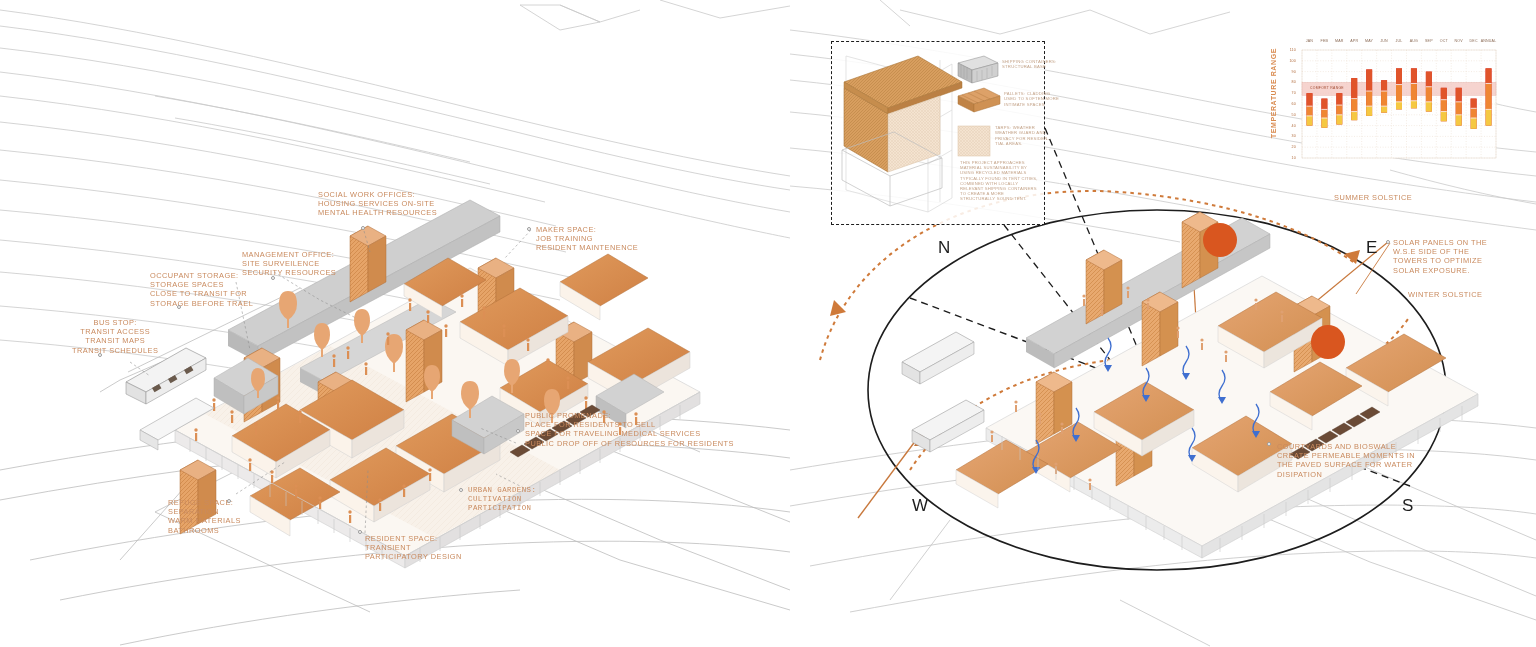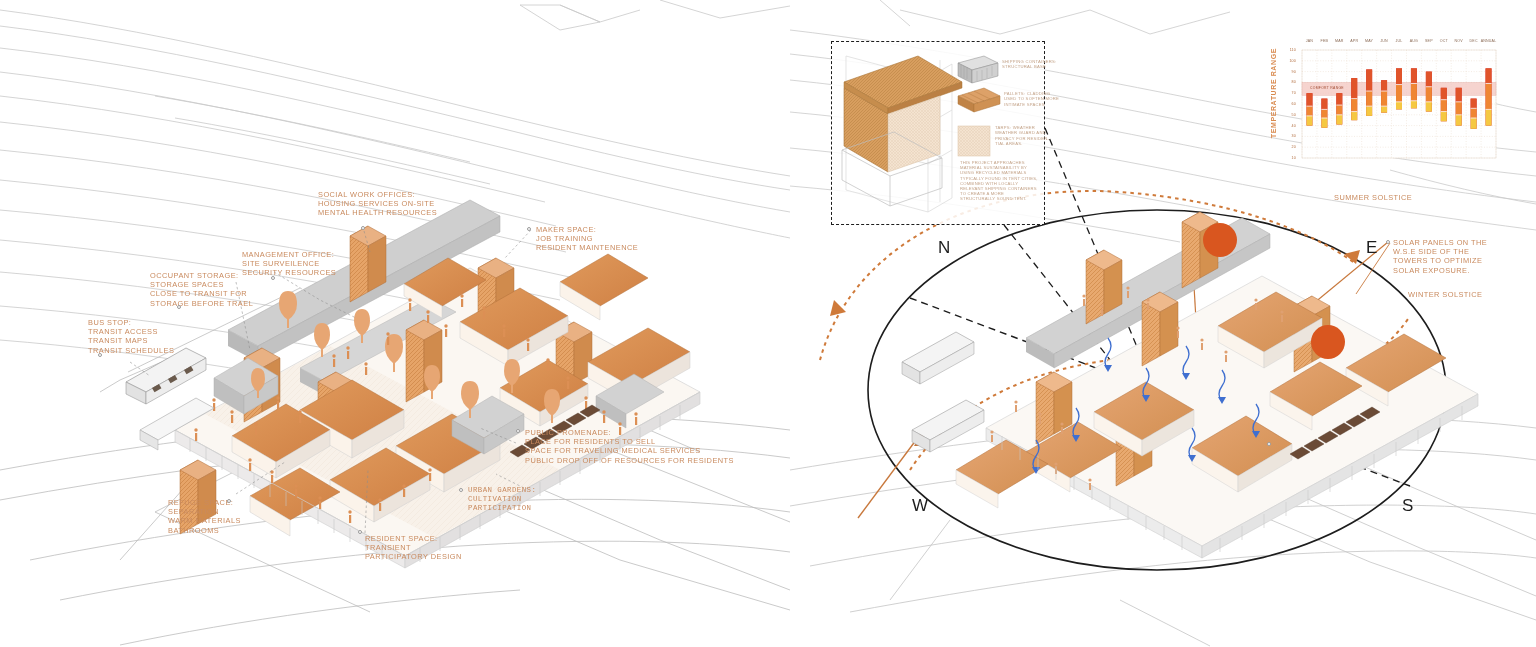--- a/index.html
+++ b/index.html
@@ -474,32 +474,32 @@
 SITE SURVEILENCE
 SECURITY RESOURCES</span>
     <span class="dot" style="left:271px; top:276px;"></span>
 
     <span class="anno" style="left:150px; top:271px;">OCCUPANT STORAGE:
 STORAGE SPACES
 CLOSE TO TRANSIT FOR
 STORAGE BEFORE TRAEL</span>
     <span class="dot" style="left:177px; top:305px;"></span>
 
-    <span class="anno" style="left:88px; top:318px;">BUS STOP:
+    <span class="anno" style="left:72px; top:318px;text-align:center;">BUS STOP:
 TRANSIT ACCESS
 TRANSIT MAPS
 TRANSIT SCHEDULES</span>
     <span class="dot" style="left:98px; top:353px;"></span>
 
     <span class="anno" style="left:536px; top:225px;">MAKER SPACE:
 JOB TRAINING
 RESIDENT MAINTENENCE</span>
     <span class="dot" style="left:527px; top:227px;"></span>
 
-    <span class="anno" style="left:525px; top:428px;">PUBLIC PROMENADE:
+    <span class="anno" style="left:525px; top:411px;">PUBLIC PROMENADE:
 PLACE FOR RESIDENTS TO SELL
 SPACE FOR TRAVELING MEDICAL SERVICES
 PUBLIC DROP OFF OF RESOURCES FOR RESIDENTS</span>
     <span class="dot" style="left:516px; top:429px;"></span>
 
     <span class="anno" style="left:468px; top:486px;font-family:Liberation Mono, monospace;">URBAN GARDENS:
 CULTIVATION
 PARTICIPATION</span>
     <span class="dot" style="left:459px; top:488px;"></span>
 
@@ -793,20 +793,24 @@
 
     <span class="anno" style="left:544px; top:193px;">SUMMER SOLSTICE</span>
     <span class="anno" style="left:618px; top:290px;">WINTER SOLSTICE</span>
 
     <span class="anno" style="left:603px; top:238px;">SOLAR PANELS ON THE
 W.S.E  SIDE OF THE
 TOWERS TO OPTIMIZE
 SOLAR EXPOSURE.</span>
     <span class="dot" style="left:596px; top:240px;"></span>
 
+    <span class="anno" style="left:487px; top:442px;">COURTYARDS AND BIOSWALE
+CREATE PERMEABLE MOMENTS IN
+THE PAVED SURFACE FOR WATER
+DISIPATION</span>
     <span class="dot" style="left:477px; top:442px;"></span>
 
 
     <div id="detail-box">
       <svg class="layer" width="214" height="184">
         <defs>
           <pattern id="palletHatch" width="3" height="3" patternUnits="userSpaceOnUse">
             <rect width="3" height="3" fill="#d89e5f"></rect>
             <path d="M0 3 L3 0" stroke="#b6803f" stroke-width="0.5"></path>
           </pattern>

